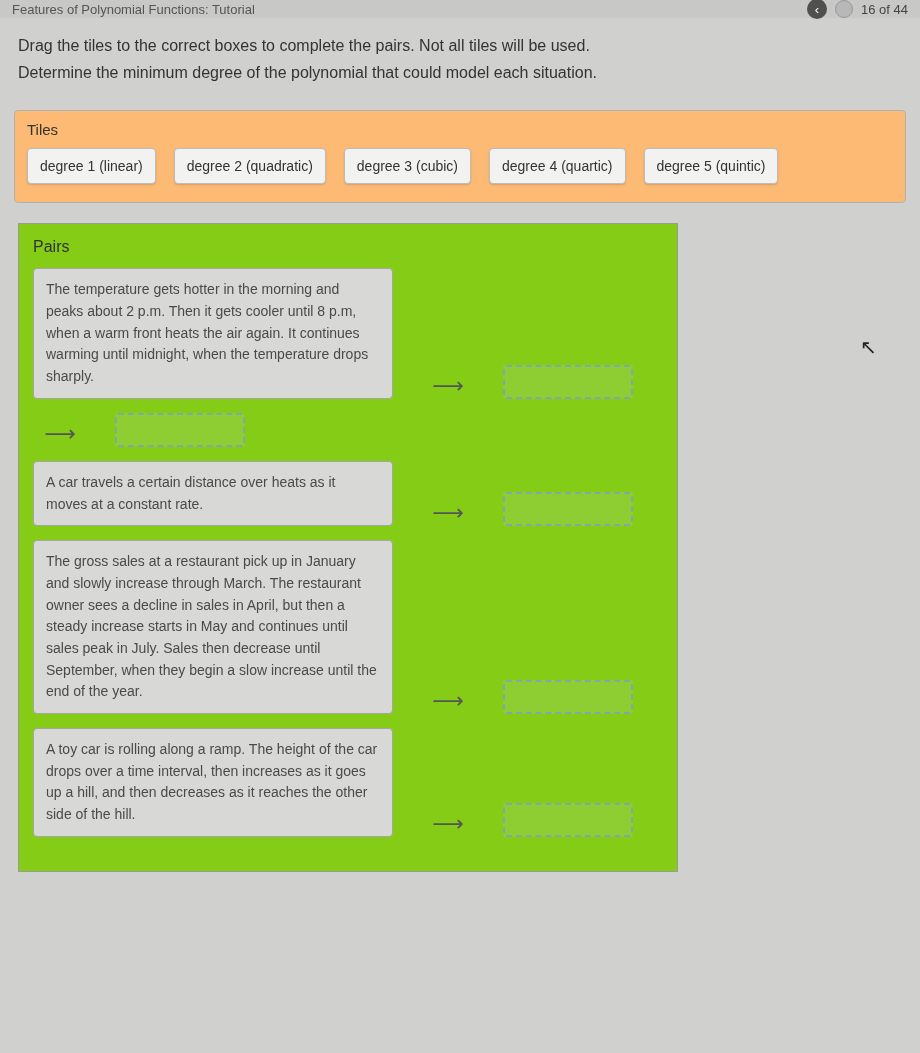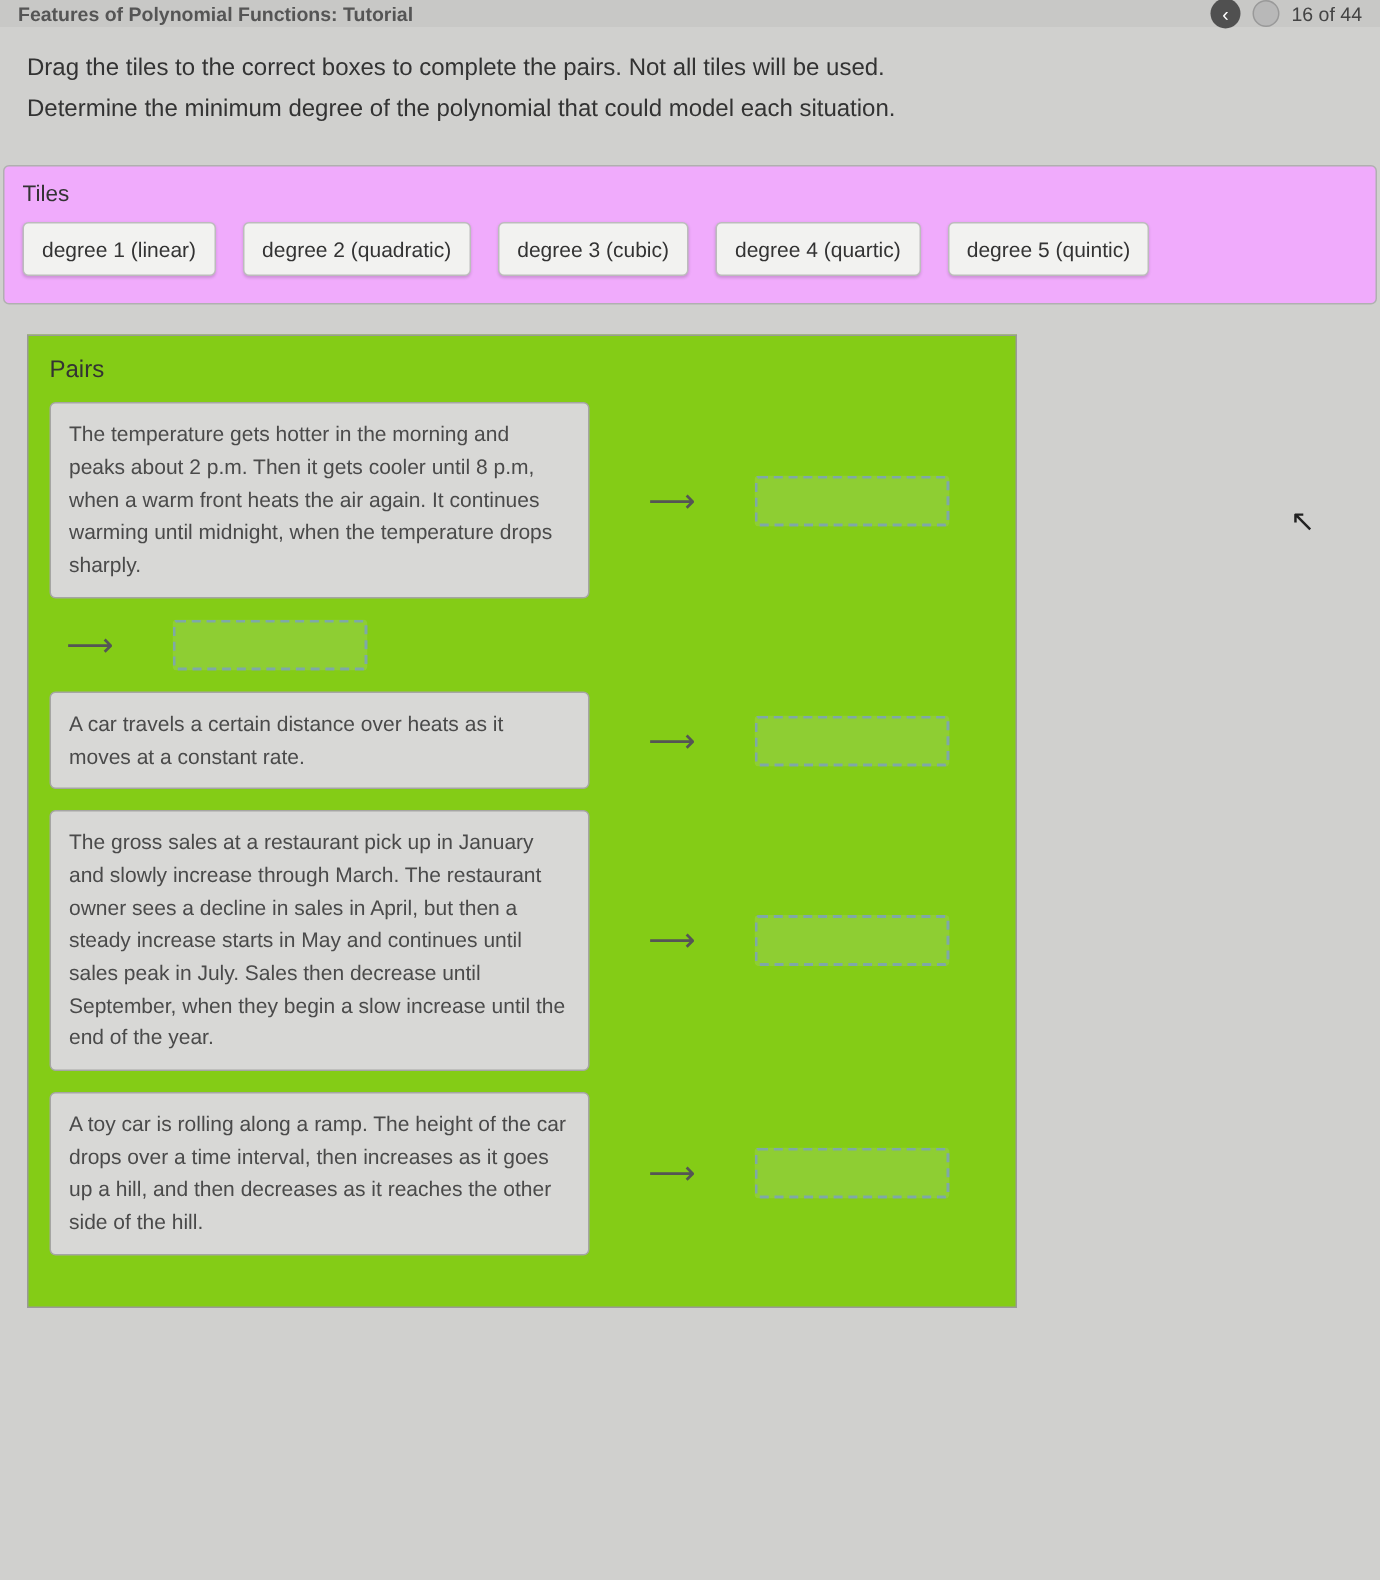--- a/index.html
+++ b/index.html
@@ -15,21 +15,21 @@
   display: flex;
   align-items: center;
   justify-content: space-between;
   padding: 0 12px;
   height: 18px;
   background: #c8c8c6;
 }
 .breadcrumb {
   font-size: 13px;
   color: #555;
-  font-weight: 700;
+  font-weight: 400;
 }
 .top-right {
   display: flex;
   align-items: center;
   gap: 8px;
 }
 .nav-btn {
   width: 20px; height: 20px;
   border-radius: 50%;
   background: #505050;
@@ -45,22 +45,22 @@
   border: 1px solid #999;
 }
 .counter { font-size: 13px; color: #444; }
 .instructions {
   padding: 14px 18px 18px;
   font-size: 16px;
   line-height: 1.7;
   color: #333;
 }
 .tiles-section {
-  margin: 6px 2px 20px;
-  background: #f0abfc;
+  margin: 6px 14px 20px;
+  background: #fdba74;
   border: 1px solid #b0b0b0;
   border-radius: 4px;
   padding: 10px 12px 18px;
 }
 .tiles-label {
   font-size: 15px;
   color: #333;
   margin-bottom: 10px;
 }
 .tiles-row {
@@ -87,21 +87,21 @@
   width: 660px;
   padding: 14px 14px 20px;
 }
 .pairs-label {
   font-size: 16px;
   margin-bottom: 12px;
   color: #333;
 }
 .pair-row {
   display: flex;
-  align-items: center;
+  align-items: flex-end;
   gap: 28px;
   margin-bottom: 14px;
 }
 .prompt-box {
   width: 360px;
   background: #d8d8d6;
   border: 1px solid #a5a5a3;
   border-radius: 4px;
   padding: 10px 12px;
   font-size: 14px;

